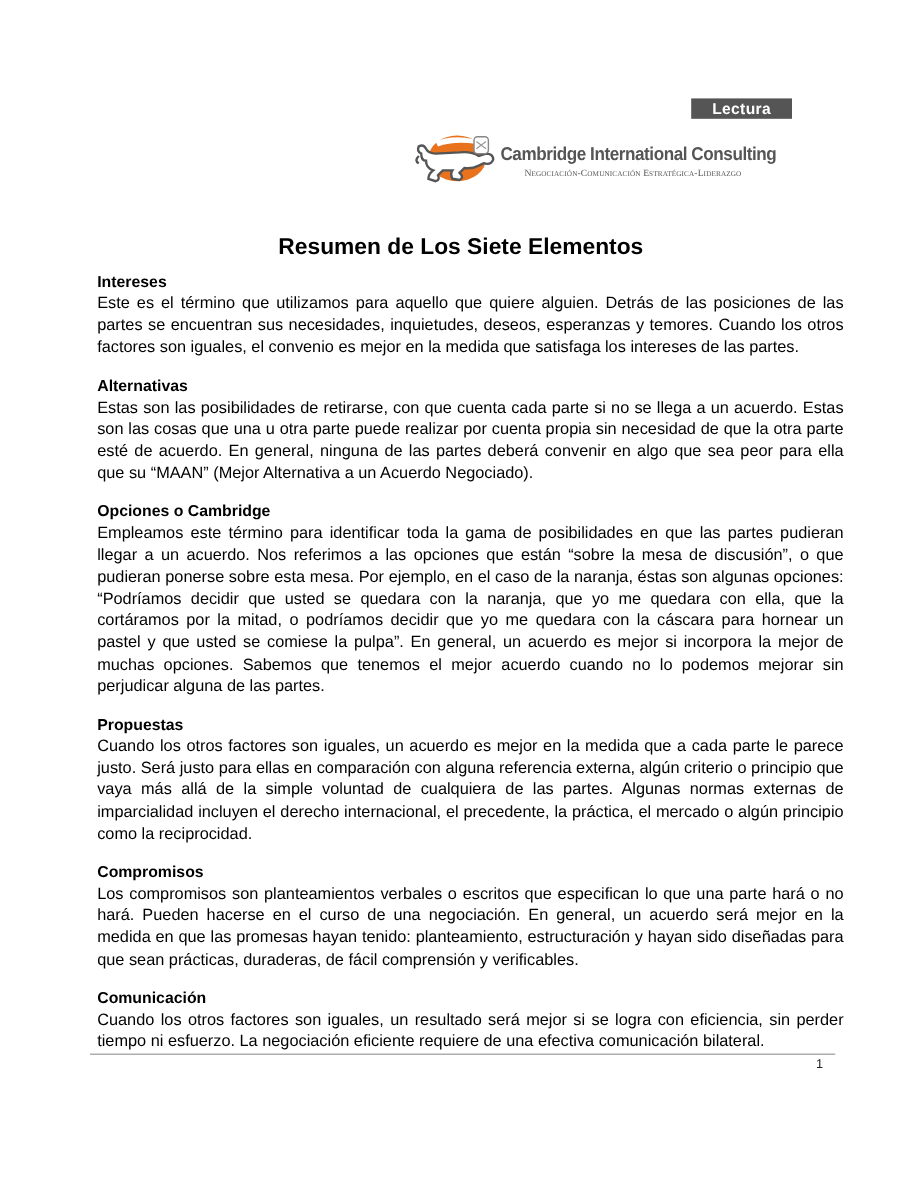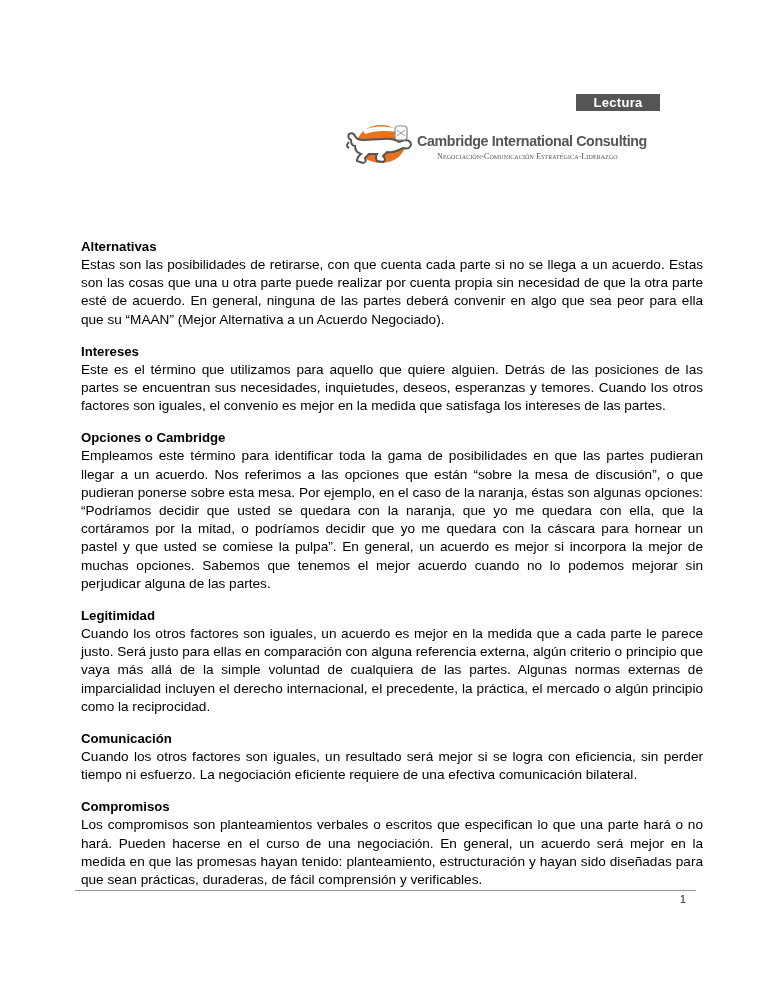--- a/index.html
+++ b/index.html
@@ -10,21 +10,21 @@
     body {
       width: 768px;
       height: 994px;
       position: relative;
       overflow: hidden;
       font-family: "Liberation Sans", sans-serif;
       color: #000;
     }
     .page {
       position: absolute;
-      left: 0; top: 12px;
+      left: 0; top: 0;
       width: 768px; height: 960px;
       background: #fff;
     }
     .tag-badge {
       position: absolute;
       left: 576px;
       top: 82px;
       width: 84px;
       height: 17px;
       background: #555555;
@@ -144,44 +144,45 @@
       <path d="M20 10 Q34 4 52 8 L54 12 Q36 9 22 14 Z" fill="#ffffff"></path>
       <path d="M8 20 Q4 18 6 14 Q10 12 12 16 Q14 20 20 20 L40 19 Q50 18 56 22 L62 20 Q68 20 68 25 Q66 30 60 28 L56 30 Q50 33 44 32 L40 36 Q44 40 40 42 L34 41 Q32 37 34 34 L26 34 L22 38 Q24 42 20 43 L14 41 Q14 37 18 34 Q12 32 12 26 Q8 26 8 20 Z" fill="#ffffff" stroke="#555555" stroke-width="2"></path>
       <rect x="52" y="6" width="12" height="14" rx="3" fill="#ffffff" stroke="#888" stroke-width="1.2"></rect>
       <path d="M54 10 L62 16 M62 10 L54 16" stroke="#999" stroke-width="1"></path>
       <path d="M6 22 Q2 26 6 28" stroke="#555" stroke-width="2" fill="none"></path>
     </svg>
     <div class="logo-name">Cambridge International Consulting</div>
     <div class="logo-tagline">Negociación-Comunicación Estratégica-Liderazgo</div>
   </div>
 
+  <h1 class="title">Resumen de Los Siete Elementos</h1>
 
   <div class="content">
     <div class="section">
+      <h2>Intereses</h2>
+      <p>Este es el término que utilizamos para aquello que quiere alguien. Detrás de las posiciones de las partes se encuentran sus necesidades, inquietudes, deseos, esperanzas y temores. Cuando los otros factores son  iguales, el convenio es mejor en la medida que satisfaga los intereses de las partes.</p>
+    </div>
+    <div class="section">
       <h2>Alternativas</h2>
       <p>Estas son las posibilidades de retirarse, con que cuenta cada parte si no se llega a un acuerdo. Estas son las cosas que una u otra parte puede realizar por cuenta propia sin necesidad de que la otra parte esté de acuerdo. En general, ninguna de las partes deberá convenir en algo que sea peor para ella que su “MAAN” (Mejor Alternativa a un Acuerdo Negociado).</p>
-    </div>
-    <div class="section">
-      <h2>Intereses</h2>
-      <p>Este es el término que utilizamos para aquello que quiere alguien. Detrás de las posiciones de las partes se encuentran sus necesidades, inquietudes, deseos, esperanzas y temores. Cuando los otros factores son  iguales, el convenio es mejor en la medida que satisfaga los intereses de las partes.</p>
     </div>
     <div class="section">
       <h2>Opciones o Cambridge</h2>
       <p>Empleamos este término para identificar toda la gama de posibilidades en que las partes pudieran llegar a un acuerdo. Nos referimos a las opciones que están “sobre la mesa de discusión”, o que pudieran ponerse sobre esta mesa. Por ejemplo, en el caso de la naranja, éstas son algunas opciones: “Podríamos decidir que usted se quedara con la naranja, que yo me quedara con ella, que la cortáramos por la mitad, o podríamos decidir que yo me quedara con la cáscara para hornear un pastel y que usted se comiese la pulpa”. En general, un acuerdo es mejor si incorpora la mejor de muchas opciones. Sabemos que tenemos el mejor acuerdo cuando no lo podemos mejorar sin perjudicar alguna de las partes.</p>
     </div>
     <div class="section">
-      <h2>Legitimidad</h2>
+      <h2>Propuestas</h2>
       <p>Cuando los otros factores son iguales, un acuerdo es mejor en la medida que a cada parte le parece justo. Será justo para ellas en comparación con alguna referencia externa, algún criterio o principio que vaya más allá de la simple voluntad de cualquiera de las partes. Algunas normas externas de imparcialidad incluyen el derecho internacional, el precedente, la práctica, el mercado o algún principio como la reciprocidad.</p>
+    </div>
+    <div class="section">
+      <h2>Compromisos</h2>
+      <p>Los compromisos son planteamientos verbales o escritos que especifican lo que una parte hará o no hará. Pueden hacerse en el curso de una negociación. En general, un acuerdo será mejor en la medida en que las promesas hayan tenido: planteamiento, estructuración y hayan sido diseñadas para que sean prácticas, duraderas, de fácil comprensión y verificables.</p>
     </div>
     <div class="section">
       <h2>Comunicación</h2>
       <p>Cuando los otros factores son iguales, un resultado será mejor si se logra con eficiencia, sin perder tiempo ni esfuerzo. La negociación eficiente requiere de una efectiva comunicación bilateral.</p>
-    </div>
-    <div class="section">
-      <h2>Compromisos</h2>
-      <p>Los compromisos son planteamientos verbales o escritos que especifican lo que una parte hará o no hará. Pueden hacerse en el curso de una negociación. En general, un acuerdo será mejor en la medida en que las promesas hayan tenido: planteamiento, estructuración y hayan sido diseñadas para que sean prácticas, duraderas, de fácil comprensión y verificables.</p>
     </div>
   </div>
 
   <div class="footer-rule"></div>
   <div class="page-number">1</div>
 
 </div>
 
 </body></html>

